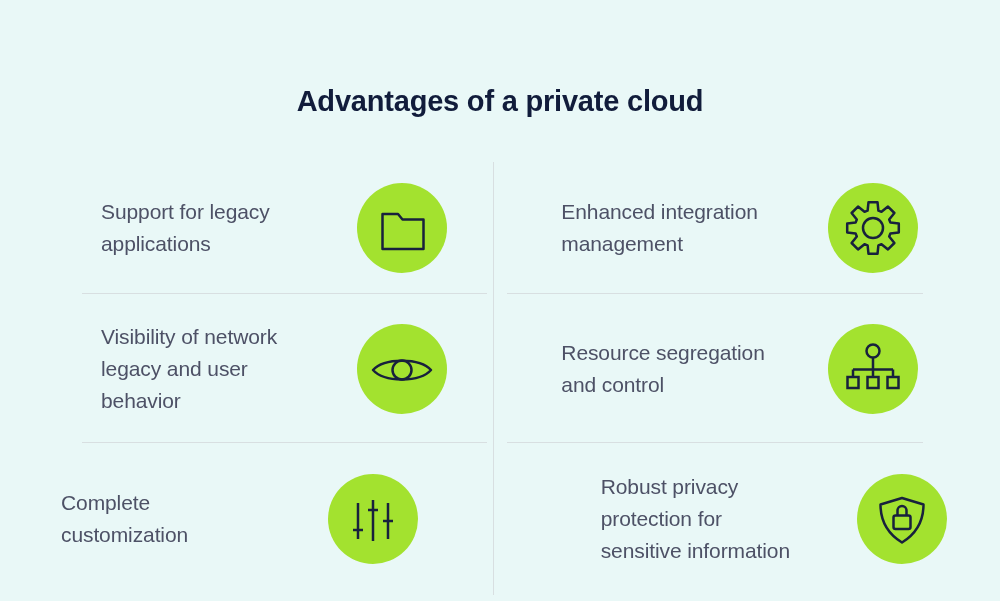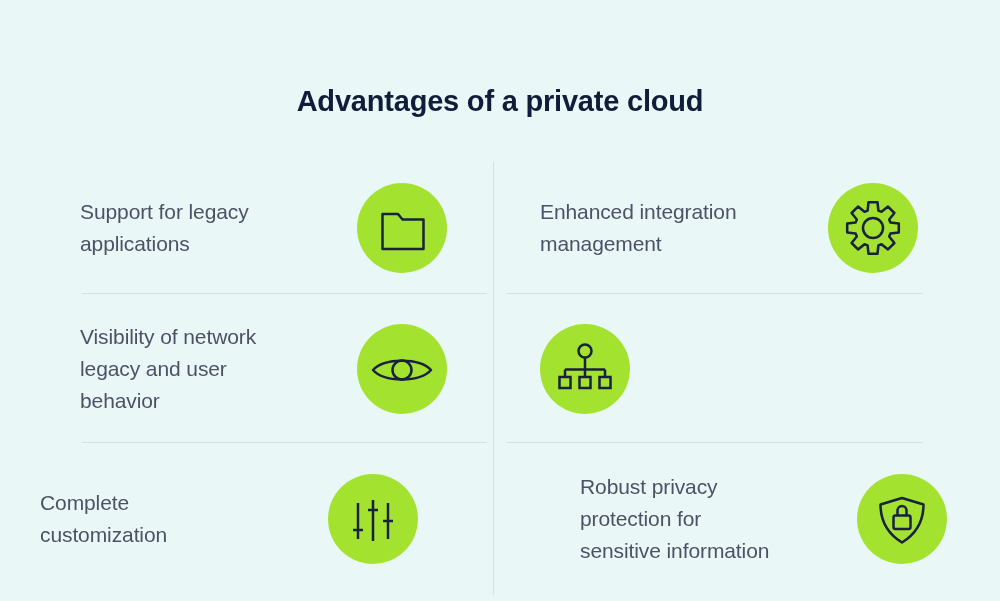--- a/index.html
+++ b/index.html
@@ -55,20 +55,21 @@
     background: #d8dfe1;
   }
   .row-1 { height: 132px; }
   .row-2 { height: 149px; }
   .row-3 { height: 152px; }
   .cell {
     display: flex;
     align-items: center;
     justify-content: space-between;
     box-sizing: border-box;
+    margin-left: 21px;
   }
   .cell-left  { width: 500px; padding: 0 53px 0 80px; }
   .cell-right { width: 500px; padding: 0 82px 0 40px; }
   .item-text {
     font-size: 21px;
     line-height: 32px;
     font-weight: 500;
     color: #4d5166;
     letter-spacing: -0.1px;
     white-space: pre-line;
@@ -122,20 +123,22 @@
 legacy and user
 behavior</div>
       <div class="icon-circle">
         <svg width="90" height="90" viewBox="0 0 90 90">
           <path class="ic" stroke-linejoin="round" d="M16,46 C27,33.5 63,33.5 74,46 C63,58.5 27,58.5 16,46 Z"></path>
           <circle class="ic" cx="45" cy="46" r="9.5"></circle>
         </svg>
       </div>
     </div>
     <div class="cell cell-right">
+      <div class="item-text">Resource segregation
+and control</div>
       <div class="icon-circle">
         <svg width="90" height="90" viewBox="0 0 90 90">
           <circle class="ic" cx="45" cy="27" r="6.5"></circle>
           <path class="ic" d="M45,33.5 L45,45.5 M25,45.5 L65,45.5 M25,45.5 L25,53 M45,45.5 L45,53 M65,45.5 L65,53"></path>
           <rect class="ic" x="19.5" y="53" width="11" height="11"></rect>
           <rect class="ic" x="39.5" y="53" width="11" height="11"></rect>
           <rect class="ic" x="59.5" y="53" width="11" height="11"></rect>
         </svg>
       </div>
     </div>

